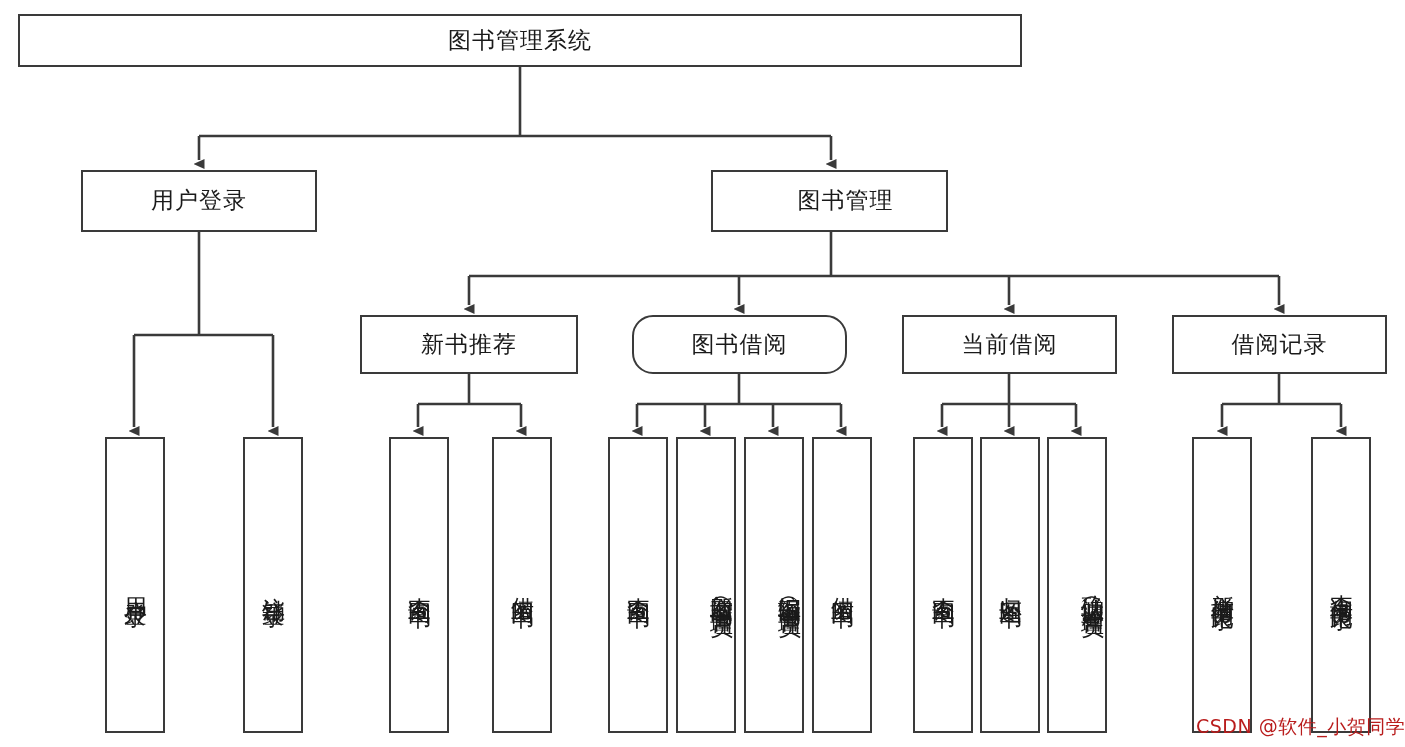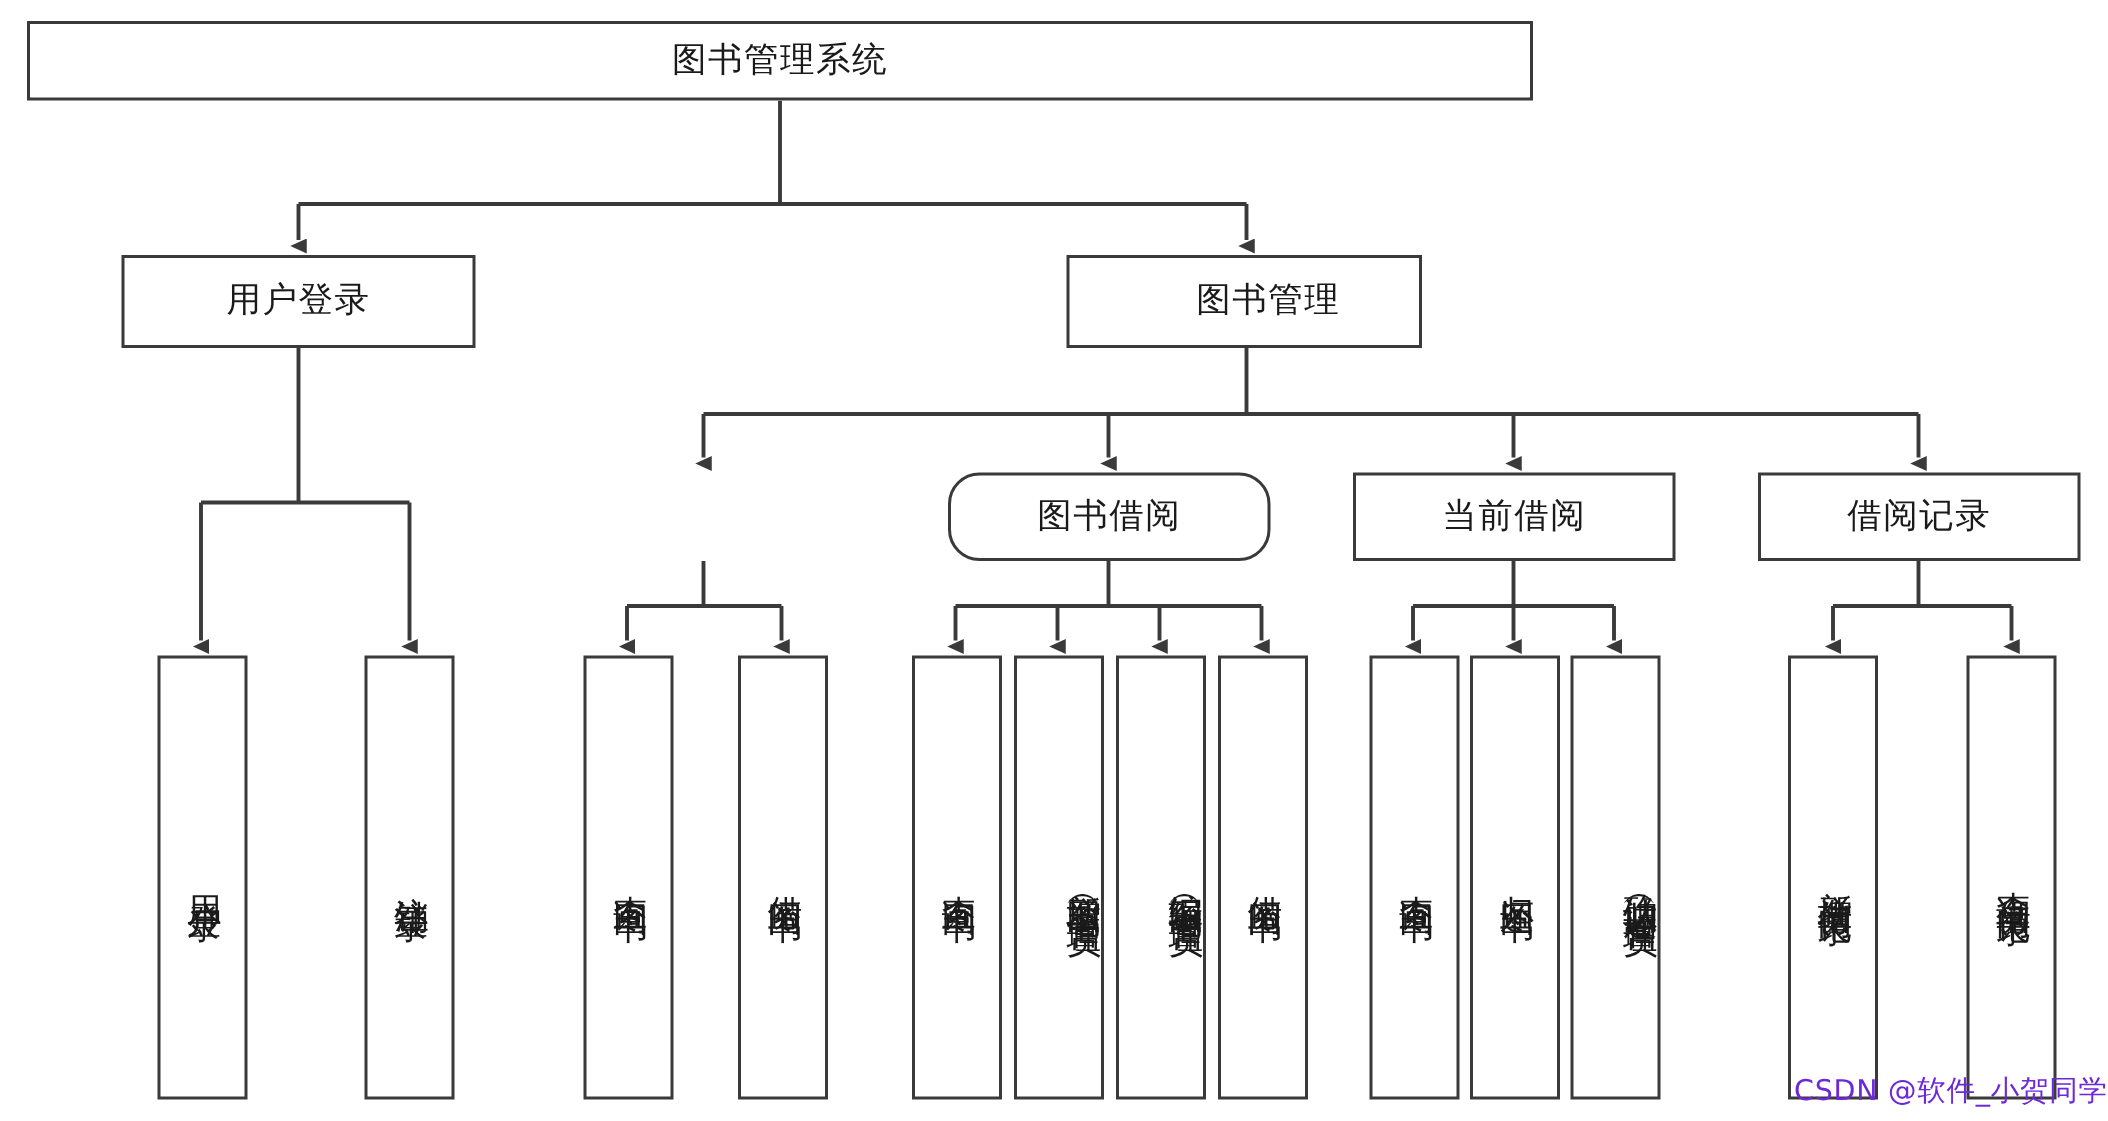--- a/index.html
+++ b/index.html
@@ -53,21 +53,21 @@
     justify-content: center;
     padding-top: 10px;
   }
   .node-v.root-leaf-short {
     align-items: center;
     padding-top: 0;
   }
   .watermark {
     position: absolute;
     font-size: 19px;
-    color: #6d28d9;
+    color: #b91c1c;
     white-space: nowrap;
     z-index: 3;
     letter-spacing: 0.5px;
   }
 </style>
 </head>
 <body>
 
 <div id="diagram-canvas">
 
@@ -120,20 +120,21 @@
       <path d="M1222,404 L1222,427" marker-end="url(#arrow)"></path>
       <path d="M1341,404 L1341,427" marker-end="url(#arrow)"></path>
     </g>
   </svg>
 
   <div class="node node-h" style="left:18px; top:14px; width:1004px; height:53px;">图书管理系统</div>
 
   <div class="node node-h" style="left:81px; top:170px; width:236px; height:62px;">用户登录</div>
   <div class="node node-h" style="left:711px; top:170px; width:237px; height:62px;padding-left:32px;">图书管理</div>
 
+  <div class="node node-h" style="left:360px; top:315px; width:218px; height:59px;">新书推荐</div>
   <div class="node node-h" style="left:632px; top:315px; width:215px; height:59px;border-radius:21px;">图书借阅</div>
   <div class="node node-h" style="left:902px; top:315px; width:215px; height:59px;">当前借阅</div>
   <div class="node node-h" style="left:1172px; top:315px; width:215px; height:59px;">借阅记录</div>
 
   <div class="node node-v root-leaf-short" style="left:105px; top:437px; width:60px; height:296px;">用户登录</div>
   <div class="node node-v root-leaf-short" style="left:243px; top:437px; width:60px; height:296px;">注销登录</div>
 
   <div class="node node-v root-leaf-short" style="left:389px; top:437px; width:60px; height:296px;">查询图书</div>
   <div class="node node-v root-leaf-short" style="left:492px; top:437px; width:60px; height:296px;">借阅图书</div>
 

